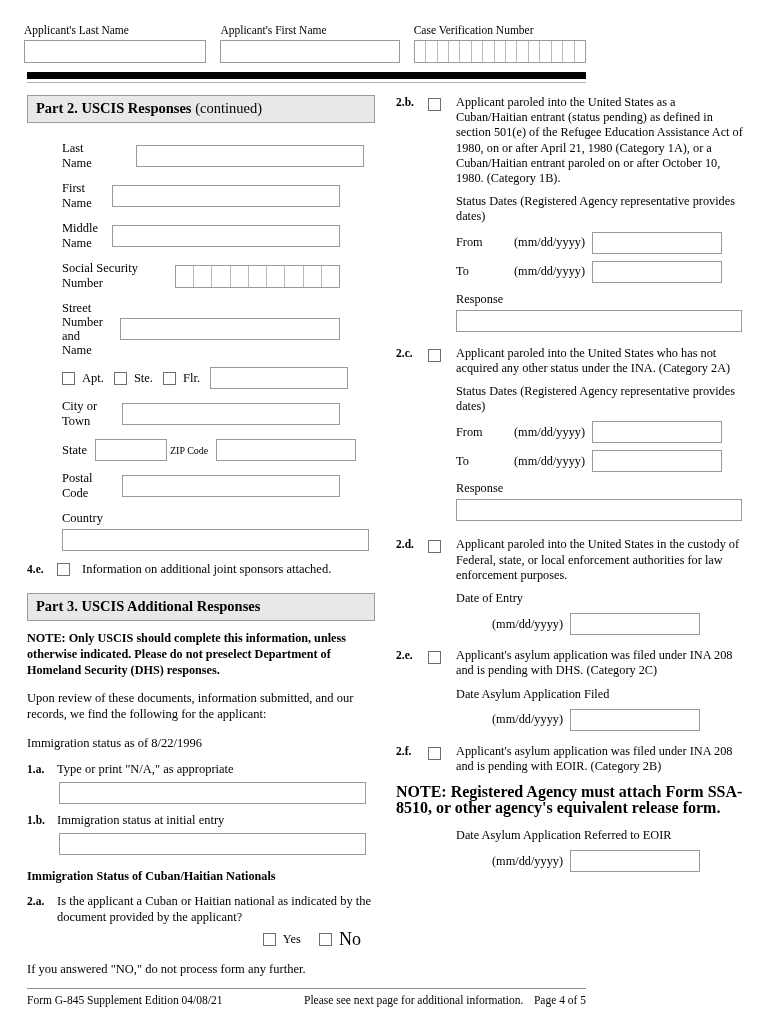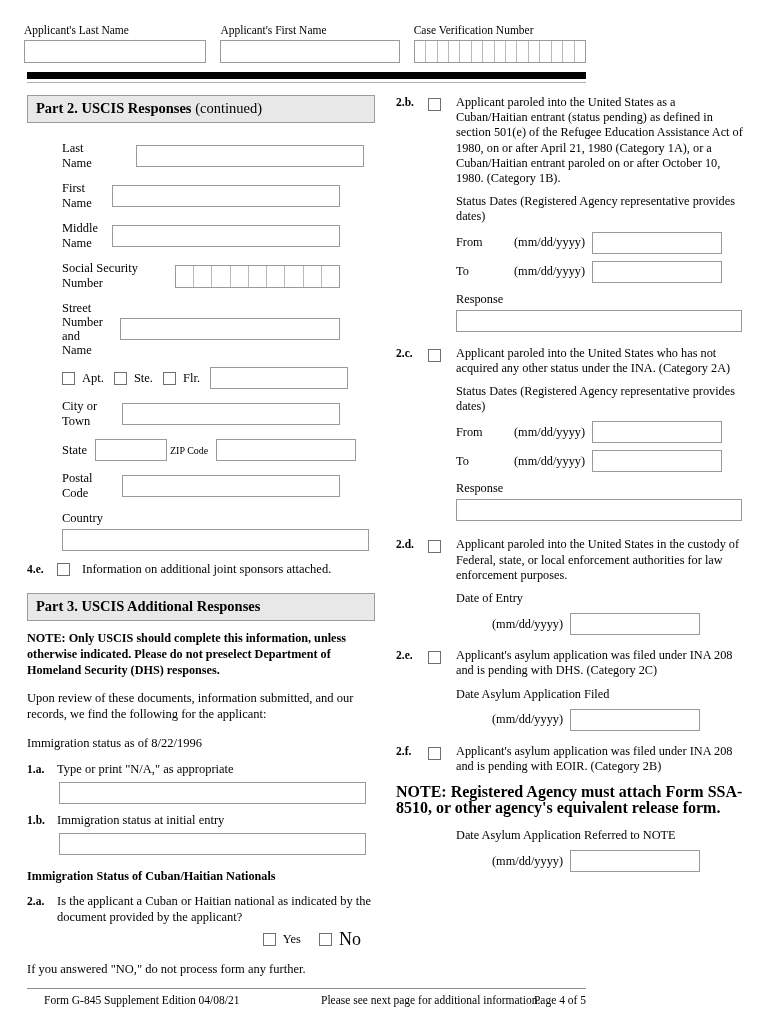--- a/index.html
+++ b/index.html
@@ -179,21 +179,21 @@
   .footer-rule {
     position: absolute;
     left: 27px;
     right: 24px;
     top: 988px;
     height: 1px;
     background: #8d8d8d;
   }
   .footer {
     position: absolute;
-    left: 44px;
+    left: 27px;
     right: 24px;
     top: 994px;
     display: flex;
     justify-content: space-between;
     font-size: 11.5px;
   }
   .footer .mid { position: absolute; left: 277px; }
 </style>
 </head>
 <body>
@@ -445,21 +445,21 @@
       <div class="cbcol">
         <span class="cb"></span>
       </div>
       <div class="body">
         <div class="para">Applicant's asylum application was filed under INA 208 and is pending with EOIR. (Category 2B)</div>
       </div>
     </div>
 
     <div class="bold-note" style="margin-top:10px;font-size:16px;line-height:15.5px;">NOTE:  Registered Agency must attach Form SSA-8510, or other agency's equivalent release form.</div>
 
-    <div class="sub-para" style="margin-left:60px;margin-top:13px;">Date Asylum Application Referred to NOTE</div>
+    <div class="sub-para" style="margin-left:60px;margin-top:13px;">Date Asylum Application Referred to EOIR</div>
     <div class="date-row" style="margin-left:96px;">
       <span class="dfmt">(mm/dd/yyyy)</span>
       <span class="dbox"></span>
     </div>
 
   </div>
 
   <div class="footer-rule"></div>
   <div class="footer">
     <span>Form G-845 Supplement   Edition   04/08/21</span>

